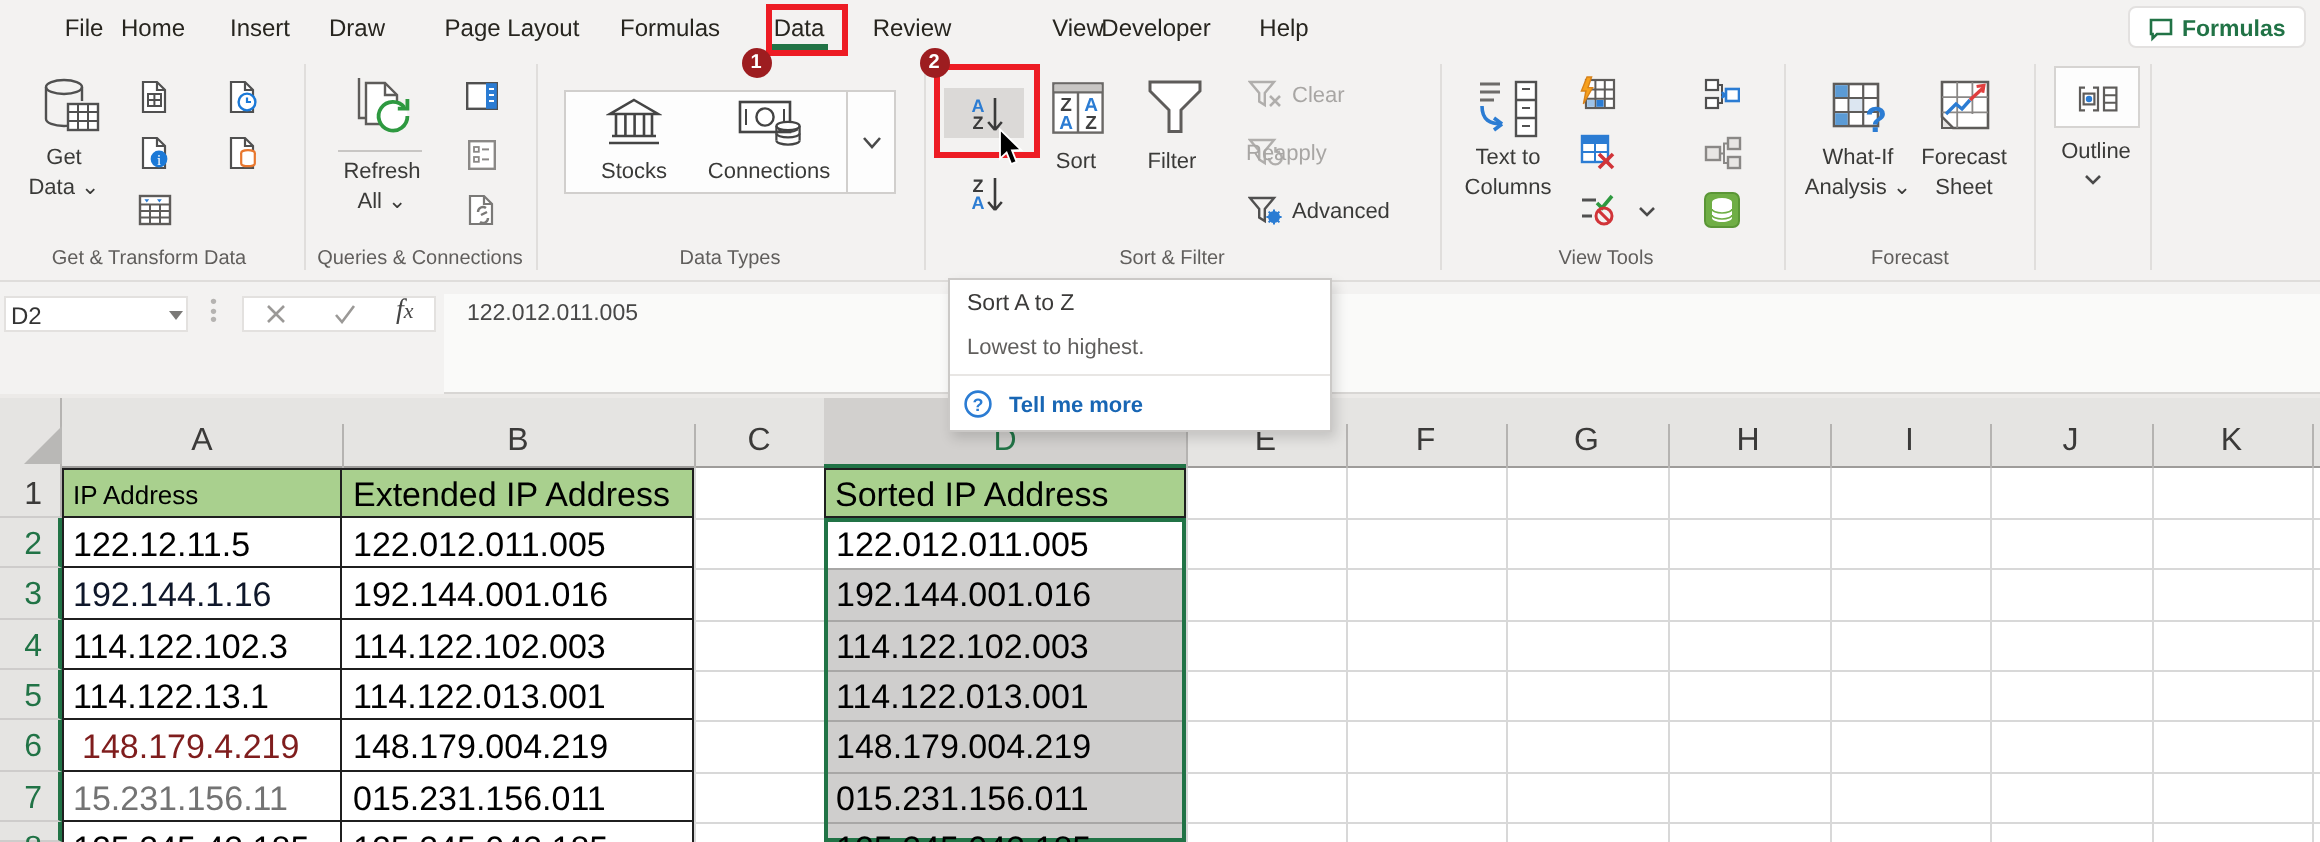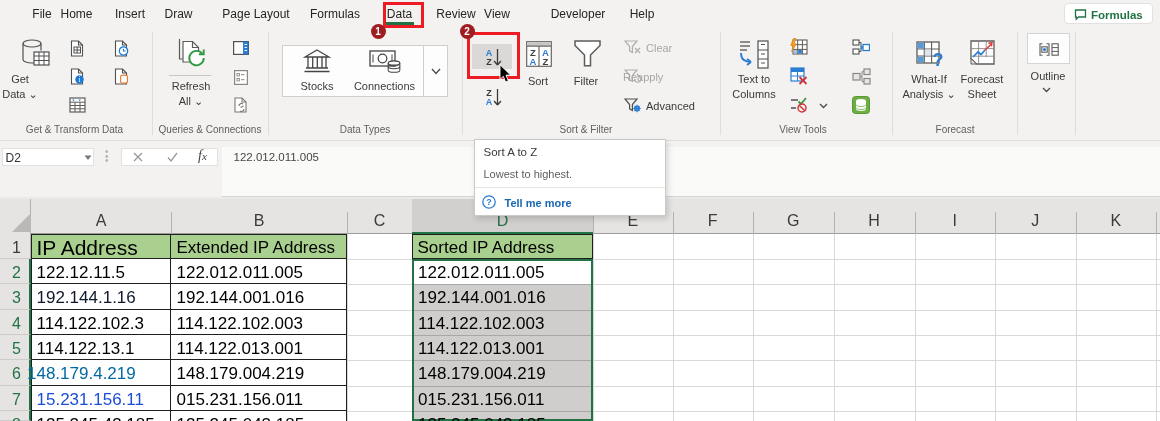--- a/index.html
+++ b/index.html
@@ -14,21 +14,21 @@
 </style></head><body>
 
 <div class="a menu ct" style="left:42px">File</div>
 <div class="a menu ct" style="left:76.5px">Home</div>
 <div class="a menu ct" style="left:130px">Insert</div>
 <div class="a menu ct" style="left:178.5px">Draw</div>
 <div class="a menu ct" style="left:256px">Page Layout</div>
 <div class="a menu ct" style="left:335px">Formulas</div>
 <div class="a menu ct" style="left:399.5px">Data</div>
 <div class="a menu ct" style="left:456px">Review</div>
-<div class="a menu ct" style="left:497px">View</div>
+<div class="a menu ct" style="left:539px">View</div>
 <div class="a menu ct" style="left:578px">Developer</div>
 <div class="a menu ct" style="left:642px">Help</div>
 <div class="a" style="left:386px;top:21.5px;width:28px;height:3.5px;background:#217346"></div>
 <div class="a" style="left:1064px;top:3px;width:89px;height:21px;background:#fff;border:1px solid #e3e1e0;border-radius:4px;">
 <svg class="a" style="left:9px;top:4.5px" width="13" height="12" viewBox="0 0 13 12">
       <path d="M1.5 1 h10 v7 h-7 l-2.2 2.2 v-2.2 h-0.8 z" fill="none" stroke="#217346" stroke-width="1.3"></path>
     </svg>
 <div class="a" style="left:26px;top:4.5px;font-size:11.5px;color:#217346;font-weight:bold">Formulas</div>
   </div>
 <div class="a sep" style="left:152px"></div>
@@ -44,21 +44,21 @@
 <div class="a glabel ct" style="left:586px">Sort &amp; Filter</div>
 <div class="a glabel ct" style="left:803px">View Tools</div>
 <div class="a glabel ct" style="left:955px">Forecast</div>
 <svg class="a" style="left:21px;top:39px" width="30" height="30" viewBox="0 0 30 30">
 <ellipse cx="11" cy="4.5" rx="9" ry="3.5" fill="#f3f2f1" stroke="#505050" stroke-width="1.2"></ellipse>
 <path d="M2 4.5 v16 c0 1.9 4 3.5 9 3.5 c1 0 2-.1 3-.2" fill="none" stroke="#505050" stroke-width="1.2"></path>
 <path d="M20 4.5 v7" fill="none" stroke="#505050" stroke-width="1.2"></path>
 <rect x="13" y="13" width="15" height="13" fill="#fff" stroke="#505050" stroke-width="1.2"></rect>
 <path d="M13 17 h15 M13 21.5 h15 M18 13 v13 M23 13 v13" stroke="#505050" stroke-width="1"></path>
 </svg>
-<div class="a rlabel ct" style="left:20px;top:72px">Get<br>Data <span>⌄</span></div>
+<div class="a rlabel ct" style="left:32px;top:72px">Get<br>Data <span>⌄</span></div>
 <svg class="a" style="left:69px;top:40px" width="17" height="17" viewBox="0 0 17 17">
     <path d="M2.5 1 h7 l4 4 v11 h-11 z" fill="#fff" stroke="#505050" stroke-width="1.1"></path>
     <path d="M9.5 1 v4 h4" fill="none" stroke="#505050" stroke-width="1.1"></path>
     <rect x="5" y="7" width="6.5" height="6" fill="none" stroke="#505050"></rect>
     <path d="M5 10h6.5M8.2 7v6" stroke="#505050"></path>
   </svg>
 <svg class="a" style="left:69px;top:68px" width="17" height="17" viewBox="0 0 17 17">
     <path d="M2.5 1 h7 l4 4 v11 h-11 z" fill="#fff" stroke="#505050" stroke-width="1.1"></path>
     <path d="M9.5 1 v4 h4" fill="none" stroke="#505050" stroke-width="1.1"></path>
     <circle cx="10.5" cy="11.5" r="4.2" fill="#1b79d7"></circle>
@@ -329,45 +329,45 @@
 <div class="a" style="left:412px;top:233.5px;width:1px;height:187.5px;background:#d8d8d8"></div>
 <div class="a" style="left:593px;top:233.5px;width:1px;height:187.5px;background:#d8d8d8"></div>
 <div class="a" style="left:672.5px;top:233.5px;width:1px;height:187.5px;background:#d8d8d8"></div>
 <div class="a" style="left:753px;top:233.5px;width:1px;height:187.5px;background:#d8d8d8"></div>
 <div class="a" style="left:833.5px;top:233.5px;width:1px;height:187.5px;background:#d8d8d8"></div>
 <div class="a" style="left:914.5px;top:233.5px;width:1px;height:187.5px;background:#d8d8d8"></div>
 <div class="a" style="left:995px;top:233.5px;width:1px;height:187.5px;background:#d8d8d8"></div>
 <div class="a" style="left:1075.5px;top:233.5px;width:1px;height:187.5px;background:#d8d8d8"></div>
 <div class="a" style="left:1156px;top:233.5px;width:1px;height:187.5px;background:#d8d8d8"></div>
 <div class="a" style="left:31px;top:233.5px;width:140px;height:25.35px;background:#a9d08e;border:1px solid #1f1f1f;"></div>
-<div class="a" style="left:36.5px;top:233.5px;width:134px;height:30px;font-size:21px;color:#000;line-height:28.650000000000002px;overflow:hidden;white-space:nowrap">IP Address</div>
+<div class="a" style="left:36.5px;top:233.5px;width:134px;height:30px;font-size:13px;color:#000;line-height:28.650000000000002px;overflow:hidden;white-space:nowrap">IP Address</div>
 <div class="a" style="left:171px;top:233.5px;width:176px;height:25.35px;background:#a9d08e;border:1px solid #1f1f1f;border-left:none;"></div>
 <div class="a" style="left:176.5px;top:233.5px;width:170px;height:25.35px;font-size:17px;color:#000;line-height:28.650000000000002px;overflow:hidden;white-space:nowrap">Extended IP Address</div>
 <div class="a" style="left:31px;top:258.85px;width:140px;height:25.35px;background:#fff;border:1px solid #1f1f1f;border-top:none;"></div>
 <div class="a" style="left:36.5px;top:258.85px;width:134px;height:25.35px;font-size:17px;color:#000;line-height:28.650000000000002px;overflow:hidden;white-space:nowrap">122.12.11.5</div>
 <div class="a" style="left:171px;top:258.85px;width:176px;height:25.35px;background:#fff;border:1px solid #1f1f1f;border-top:none;border-left:none;"></div>
 <div class="a" style="left:176.5px;top:258.85px;width:170px;height:25.35px;font-size:17px;color:#000;line-height:28.650000000000002px;overflow:hidden;white-space:nowrap">122.012.011.005</div>
 <div class="a" style="left:31px;top:284.2px;width:140px;height:25.35px;background:#fff;border:1px solid #1f1f1f;border-top:none;"></div>
 <div class="a" style="left:36.5px;top:284.2px;width:134px;height:25.35px;font-size:17px;color:#0f172a;line-height:28.650000000000002px;overflow:hidden;white-space:nowrap">192.144.1.16</div>
 <div class="a" style="left:171px;top:284.2px;width:176px;height:25.35px;background:#fff;border:1px solid #1f1f1f;border-top:none;border-left:none;"></div>
 <div class="a" style="left:176.5px;top:284.2px;width:170px;height:25.35px;font-size:17px;color:#000;line-height:28.650000000000002px;overflow:hidden;white-space:nowrap">192.144.001.016</div>
 <div class="a" style="left:31px;top:309.55px;width:140px;height:25.35px;background:#fff;border:1px solid #1f1f1f;border-top:none;"></div>
 <div class="a" style="left:36.5px;top:309.55px;width:134px;height:25.35px;font-size:17px;color:#000;line-height:28.650000000000002px;overflow:hidden;white-space:nowrap">114.122.102.3</div>
 <div class="a" style="left:171px;top:309.55px;width:176px;height:25.35px;background:#fff;border:1px solid #1f1f1f;border-top:none;border-left:none;"></div>
 <div class="a" style="left:176.5px;top:309.55px;width:170px;height:25.35px;font-size:17px;color:#000;line-height:28.650000000000002px;overflow:hidden;white-space:nowrap">114.122.102.003</div>
 <div class="a" style="left:31px;top:334.9px;width:140px;height:25.35px;background:#fff;border:1px solid #1f1f1f;border-top:none;"></div>
 <div class="a" style="left:36.5px;top:334.9px;width:134px;height:25.35px;font-size:17px;color:#000;line-height:28.650000000000002px;overflow:hidden;white-space:nowrap">114.122.13.1</div>
 <div class="a" style="left:171px;top:334.9px;width:176px;height:25.35px;background:#fff;border:1px solid #1f1f1f;border-top:none;border-left:none;"></div>
 <div class="a" style="left:176.5px;top:334.9px;width:170px;height:25.35px;font-size:17px;color:#000;line-height:28.650000000000002px;overflow:hidden;white-space:nowrap">114.122.013.001</div>
 <div class="a" style="left:31px;top:360.25px;width:140px;height:25.35px;background:#fff;border:1px solid #1f1f1f;border-top:none;"></div>
-<div class="a" style="left:27px;top:360.25px;width:134px;height:25.35px;font-size:17px;color:#0369a1;line-height:28.650000000000002px;overflow:hidden;white-space:nowrap">148.179.4.219</div>
+<div class="a" style="left:41px;top:360.25px;width:134px;height:25.35px;font-size:17px;color:#7f1d1d;line-height:28.650000000000002px;overflow:hidden;white-space:nowrap">148.179.4.219</div>
 <div class="a" style="left:171px;top:360.25px;width:176px;height:25.35px;background:#fff;border:1px solid #1f1f1f;border-top:none;border-left:none;"></div>
 <div class="a" style="left:176.5px;top:360.25px;width:170px;height:25.35px;font-size:17px;color:#000;line-height:28.650000000000002px;overflow:hidden;white-space:nowrap">148.179.004.219</div>
 <div class="a" style="left:31px;top:385.6px;width:140px;height:25.35px;background:#fff;border:1px solid #1f1f1f;border-top:none;"></div>
-<div class="a" style="left:36.5px;top:385.6px;width:134px;height:25.35px;font-size:17px;color:#1d4ed8;line-height:28.650000000000002px;overflow:hidden;white-space:nowrap">15.231.156.11</div>
+<div class="a" style="left:36.5px;top:385.6px;width:134px;height:25.35px;font-size:17px;color:#737373;line-height:28.650000000000002px;overflow:hidden;white-space:nowrap">15.231.156.11</div>
 <div class="a" style="left:171px;top:385.6px;width:176px;height:25.35px;background:#fff;border:1px solid #1f1f1f;border-top:none;border-left:none;"></div>
 <div class="a" style="left:176.5px;top:385.6px;width:170px;height:25.35px;font-size:17px;color:#000;line-height:28.650000000000002px;overflow:hidden;white-space:nowrap">015.231.156.011</div>
 <div class="a" style="left:31px;top:410.95000000000005px;width:140px;height:25.35px;background:#fff;border:1px solid #1f1f1f;border-top:none;"></div>
 <div class="a" style="left:36.5px;top:410.95000000000005px;width:134px;height:25.35px;font-size:17px;color:#000;line-height:28.650000000000002px;overflow:hidden;white-space:nowrap">125.245.43.185</div>
 <div class="a" style="left:171px;top:410.95000000000005px;width:176px;height:25.35px;background:#fff;border:1px solid #1f1f1f;border-top:none;border-left:none;"></div>
 <div class="a" style="left:176.5px;top:410.95000000000005px;width:170px;height:25.35px;font-size:17px;color:#000;line-height:28.650000000000002px;overflow:hidden;white-space:nowrap">125.245.043.185</div>
 <div class="a" style="left:412px;top:233.5px;width:181px;height:25.35px;background:#a9d08e;border:1px solid #1f1f1f;"></div>
 <div class="a" style="left:417.5px;top:233.5px;width:175px;height:25.35px;font-size:17px;color:#000;line-height:28.650000000000002px;overflow:hidden;white-space:nowrap">Sorted IP Address</div>
 <div class="a" style="left:412px;top:258.85px;width:181px;height:162.14999999999998px;background:#cfcecd;border:2px solid #217346"></div>
 <div class="a" style="left:414px;top:260.85px;width:177px;height:23.35px;background:#fff"></div>

